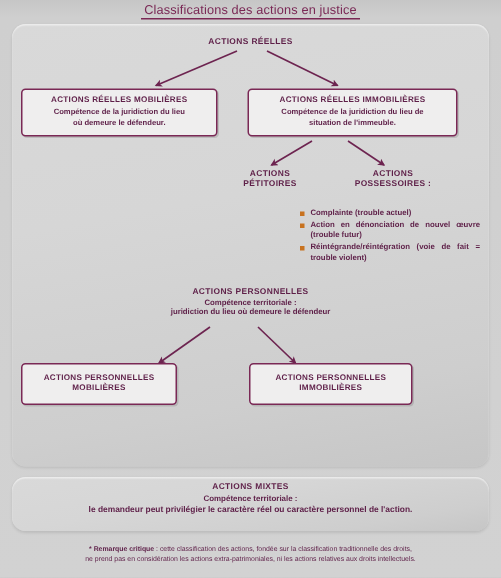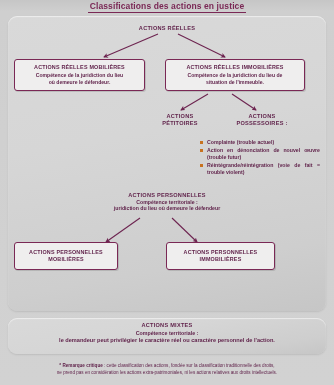--- a/index.html
+++ b/index.html
@@ -22,21 +22,21 @@
   }
 
   
   #title {
     position: absolute;
     top: 1px;
     left: 0;
     width: 334px;
     text-align: center;
     font-size: 8.5px;
-    font-weight: bold;
+    font-weight: normal;
     color: #7a2855;
     letter-spacing: .1px;
   }
   #title span {
     border-bottom: 1px solid #7a2855;
     padding: 0 2px 1px 2px;
     display: inline-block;
   }
 
   

